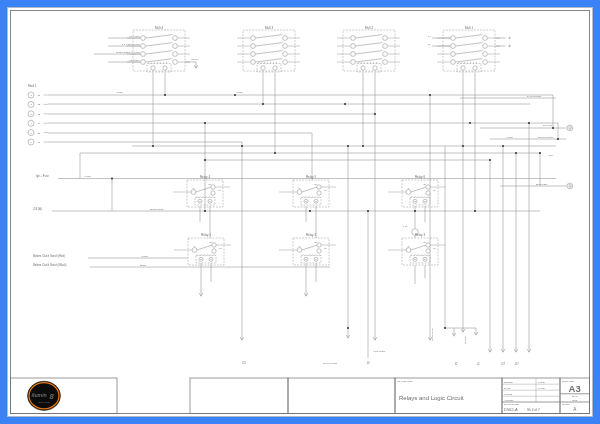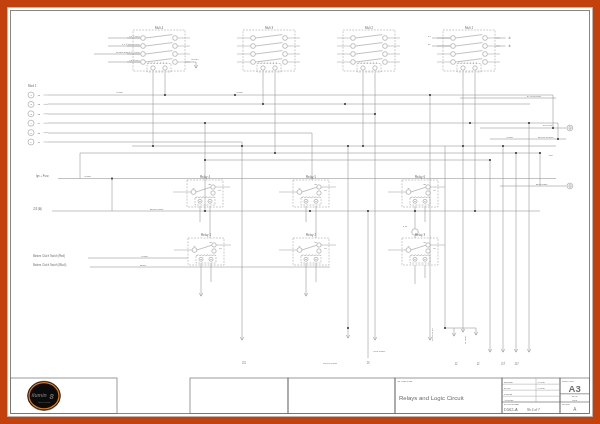--- a/index.html
+++ b/index.html
@@ -1,16 +1,16 @@
 <!DOCTYPE html>
 <html><head>
 <meta charset="utf-8">
 <style>
   html,body{margin:0;padding:0;background:#fff;}
-  #page{width:600px;height:424px;position:relative;background:#c2410c;overflow:hidden;}
+  #page{width:600px;height:424px;position:relative;background:#3b82f6;overflow:hidden;}
   svg{display:block;}
   text{font-family:"Liberation Sans","DejaVu Sans",sans-serif;fill:#6d6d6d;}
   .wire{stroke:#8f8f8f;stroke-width:0.55;fill:none;}
   .wire2{stroke:#9a9a9a;stroke-width:0.5;fill:none;}
   .dashed{stroke:#9c9c9c;stroke-width:0.55;fill:none;stroke-dasharray:1.8 1.3;}
   .pin{stroke:#8f8f8f;stroke-width:0.55;fill:#ffffff;}
   .dot{fill:#4d4d4d;}
   .tb{stroke:#6f6f6f;stroke-width:0.7;fill:none;}
   .tbthin{stroke:#9a9a9a;stroke-width:0.45;fill:none;}
 </style>

